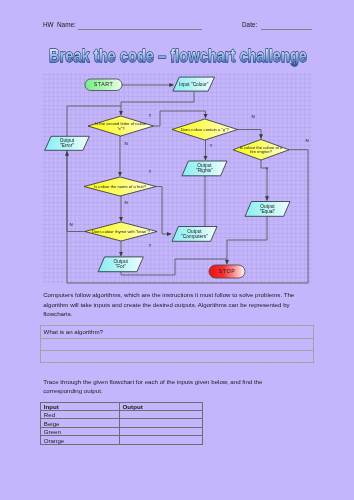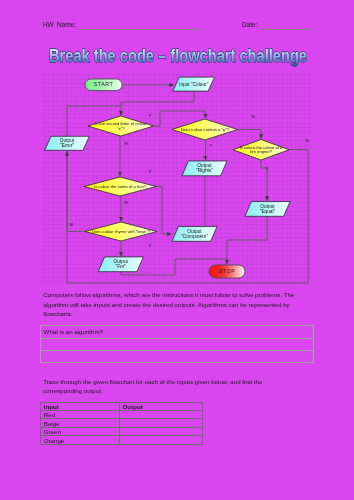--- a/index.html
+++ b/index.html
@@ -1,18 +1,18 @@
 <!DOCTYPE html>
 <html><head>
 <meta charset="utf-8">
 <style>
   html,body{margin:0;padding:0;}
   body{width:354px;height:500px;background:#ffffff;font-family:"Liberation Sans",sans-serif;overflow:hidden;
        -webkit-font-smoothing:antialiased;}
-  .page{position:relative;width:354px;height:500px;background:#d946ef;}
+  .page{position:relative;width:354px;height:500px;background:#c4b5fd;}
 
   
   .hdrline{position:absolute;left:43px;top:19px;width:270px;height:12px;font-size:6.4px;color:#1b1b1b;}
   .hdrline .hw{position:absolute;left:0;top:2px;}
   .hdrline .namelab{position:absolute;left:14px;top:2px;}
   .hdrline .nameline{position:absolute;left:35px;top:9.5px;width:124px;height:0;border-bottom:.8px solid #808080;}
   .hdrline .datelab{position:absolute;left:199px;top:2px;}
   .hdrline .dateline{position:absolute;left:218px;top:9.5px;width:51px;height:0;border-bottom:.8px solid #808080;}
 
   

